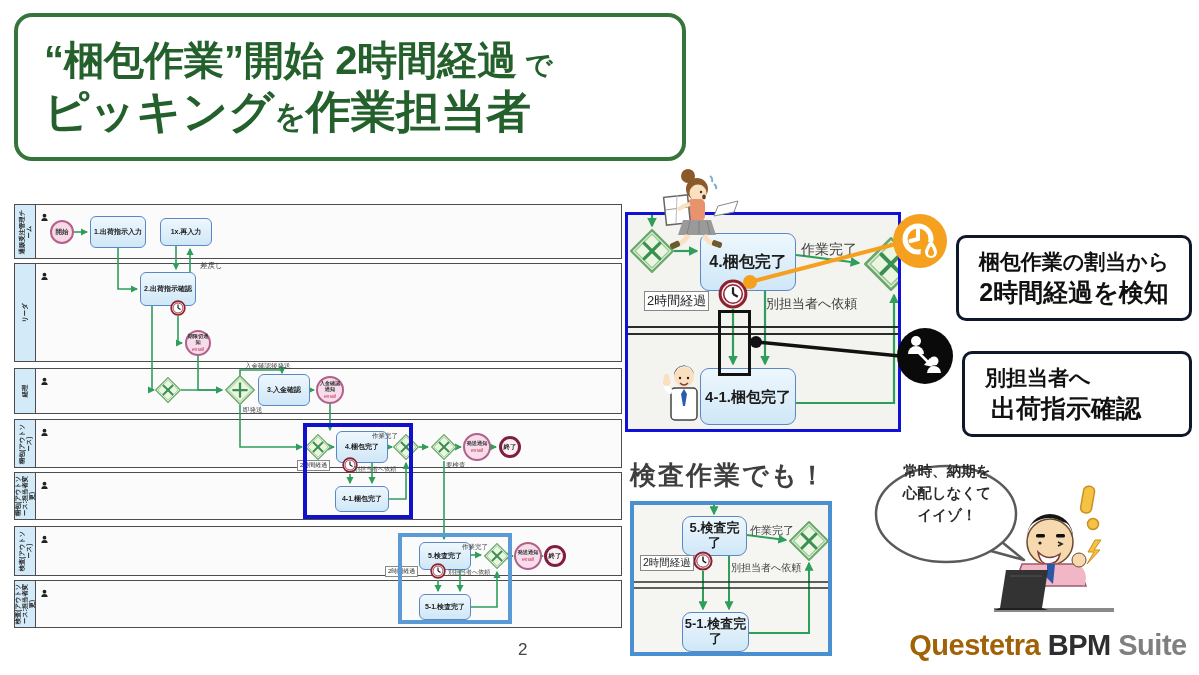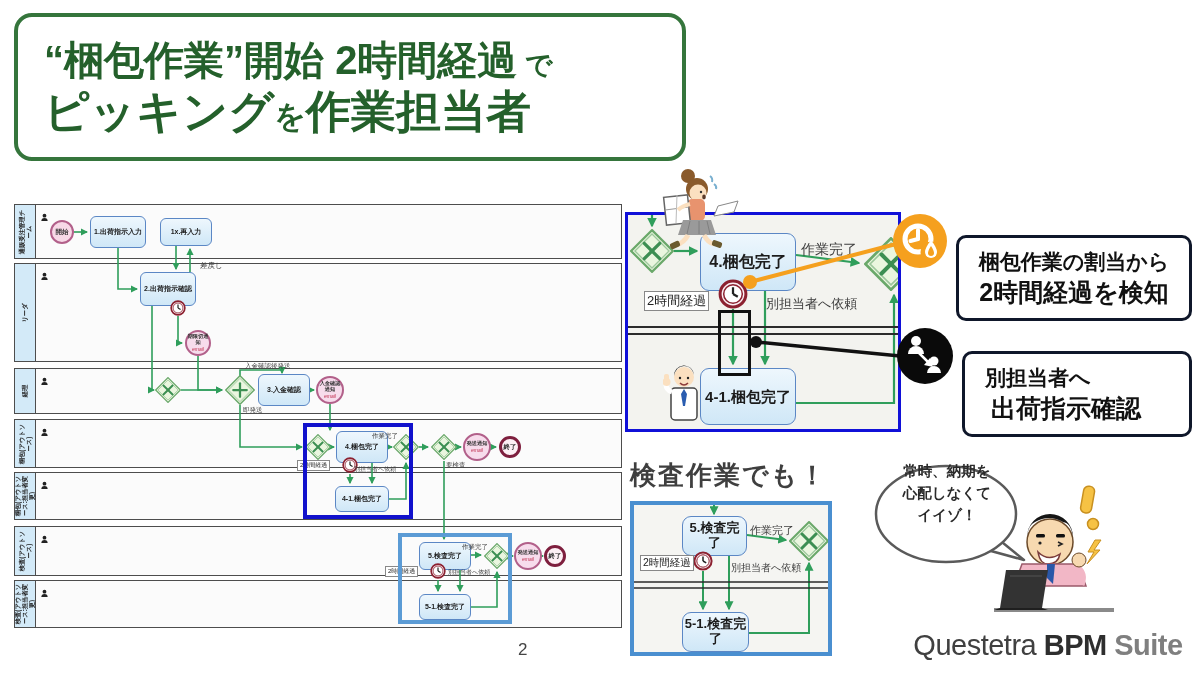--- a/index.html
+++ b/index.html
@@ -71,21 +71,21 @@
     color:#3f3f3f;z-index:3;letter-spacing:2px;}
 
   
   .bubble-svg{position:absolute;left:872px;top:462px;z-index:4;}
   .bubble-text{position:absolute;left:886px;top:461px;width:122px;text-align:center;z-index:5;
     font-size:14.5px;font-weight:700;color:#2a2a2a;line-height:1.5;}
   .char{position:absolute;z-index:8;}
   .page-number{position:absolute;left:518px;top:640px;font-size:17px;color:#444;z-index:3;}
   .logo{position:absolute;left:902px;top:629px;width:292px;text-align:center;z-index:3;
     font-size:29px;letter-spacing:-0.5px;white-space:nowrap;}
-  .lg-q{color:#404040;font-weight:400;}
+  .lg-q{color:#a16207;font-weight:700;}
   .lg-b{color:#2e2e2e;font-weight:800;}
   .lg-s{color:#7f7f7f;font-weight:600;}
 </style>
 </head>
 <body>
 
 <div class="slide">
 
   <div class="title-box">
     <div class="title-l1"><span>“梱包作業”開始 </span><span>2時間経過</span><span class="sm"> で</span></div>

